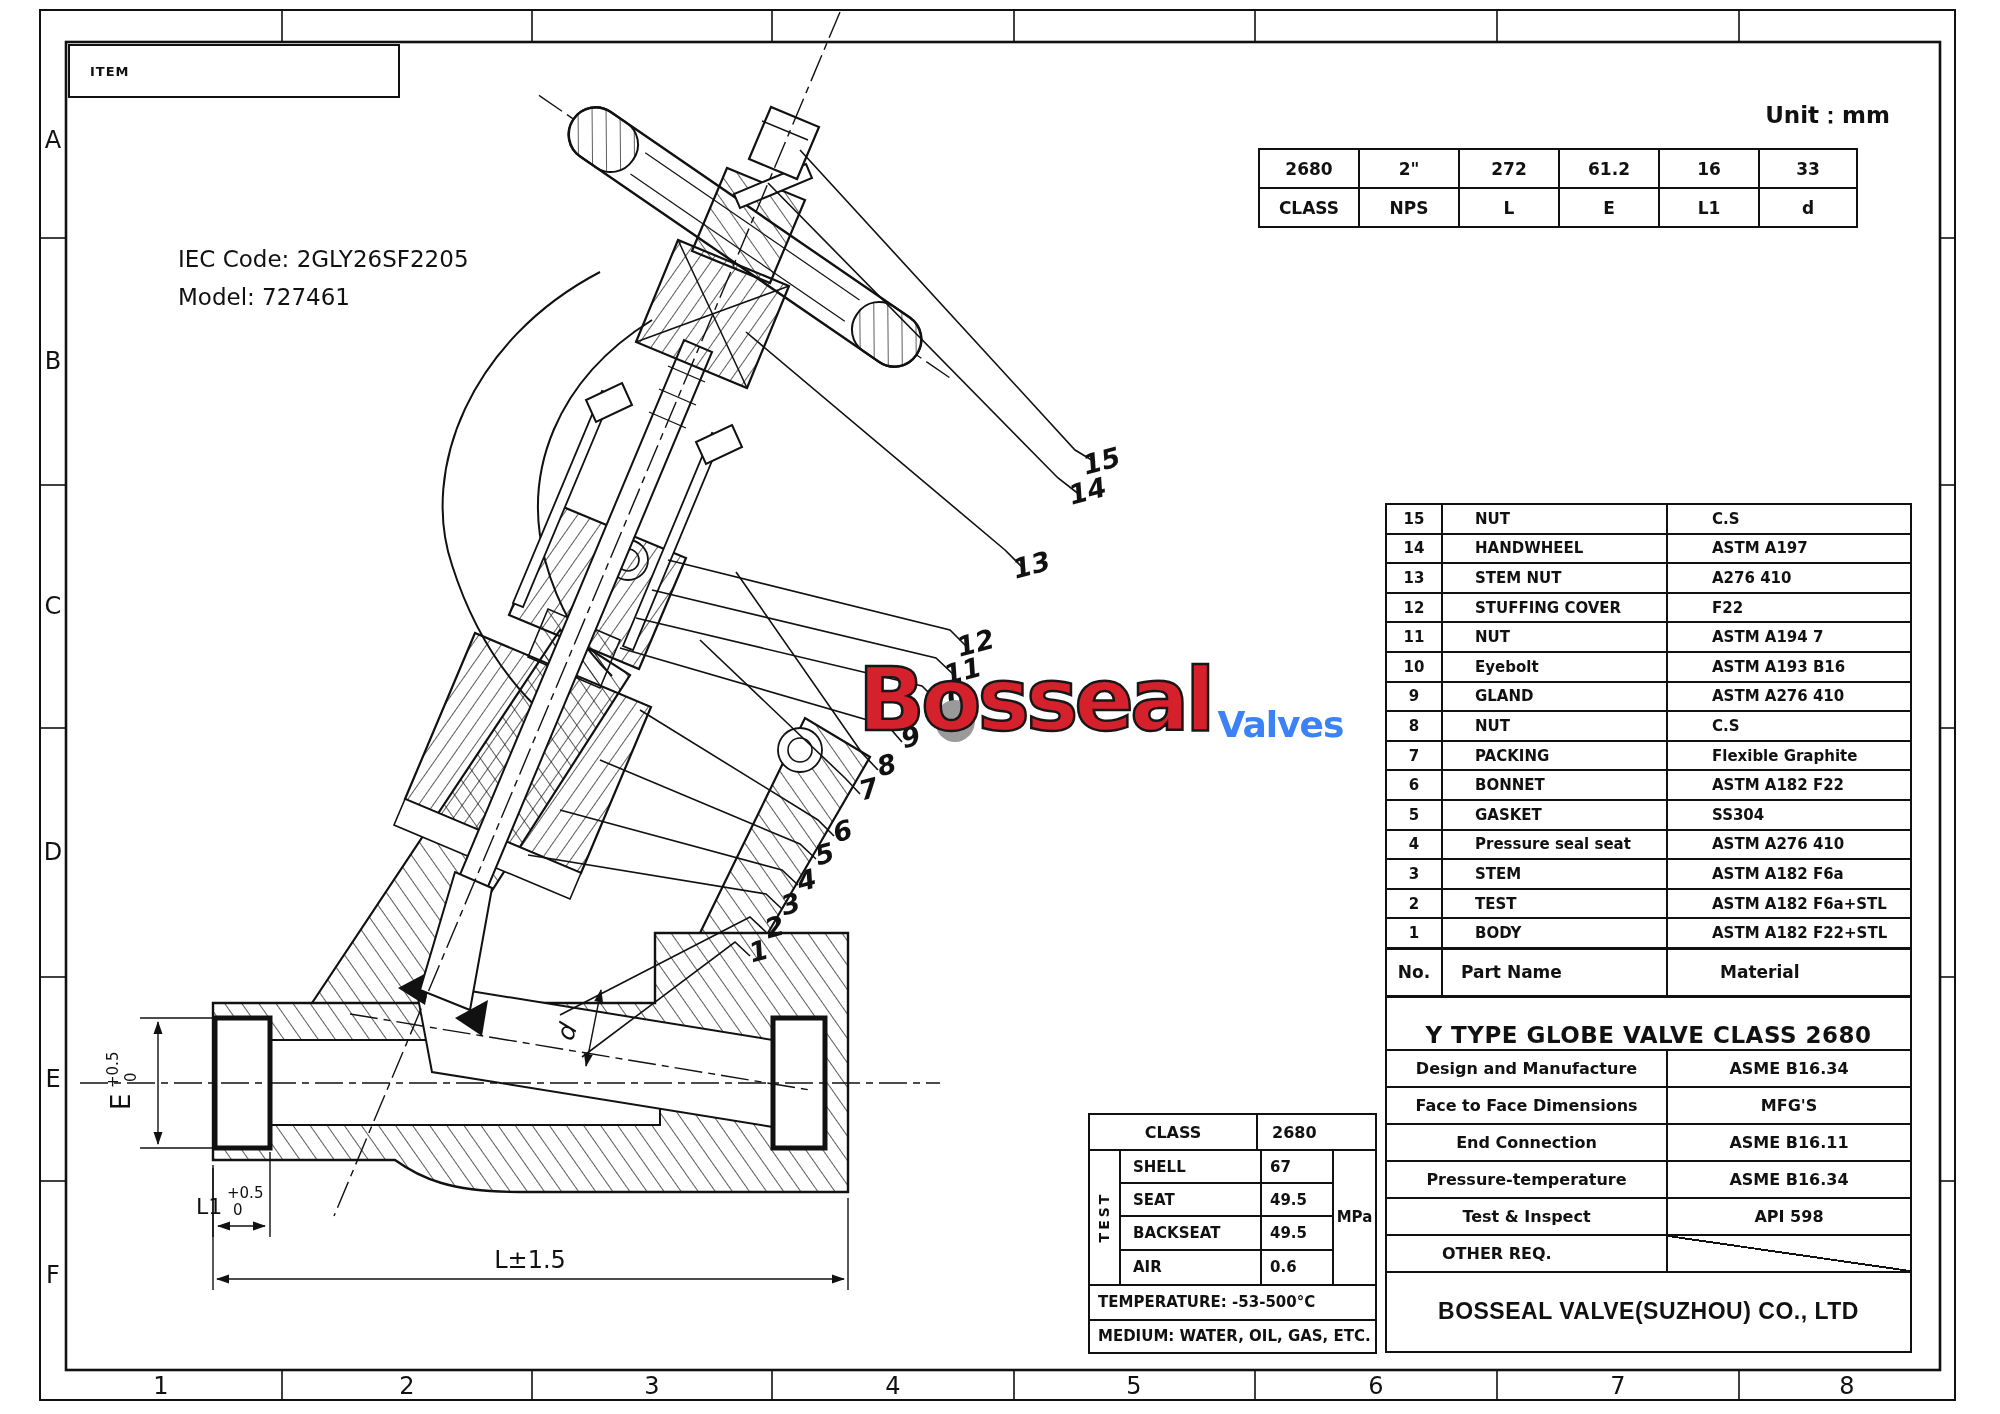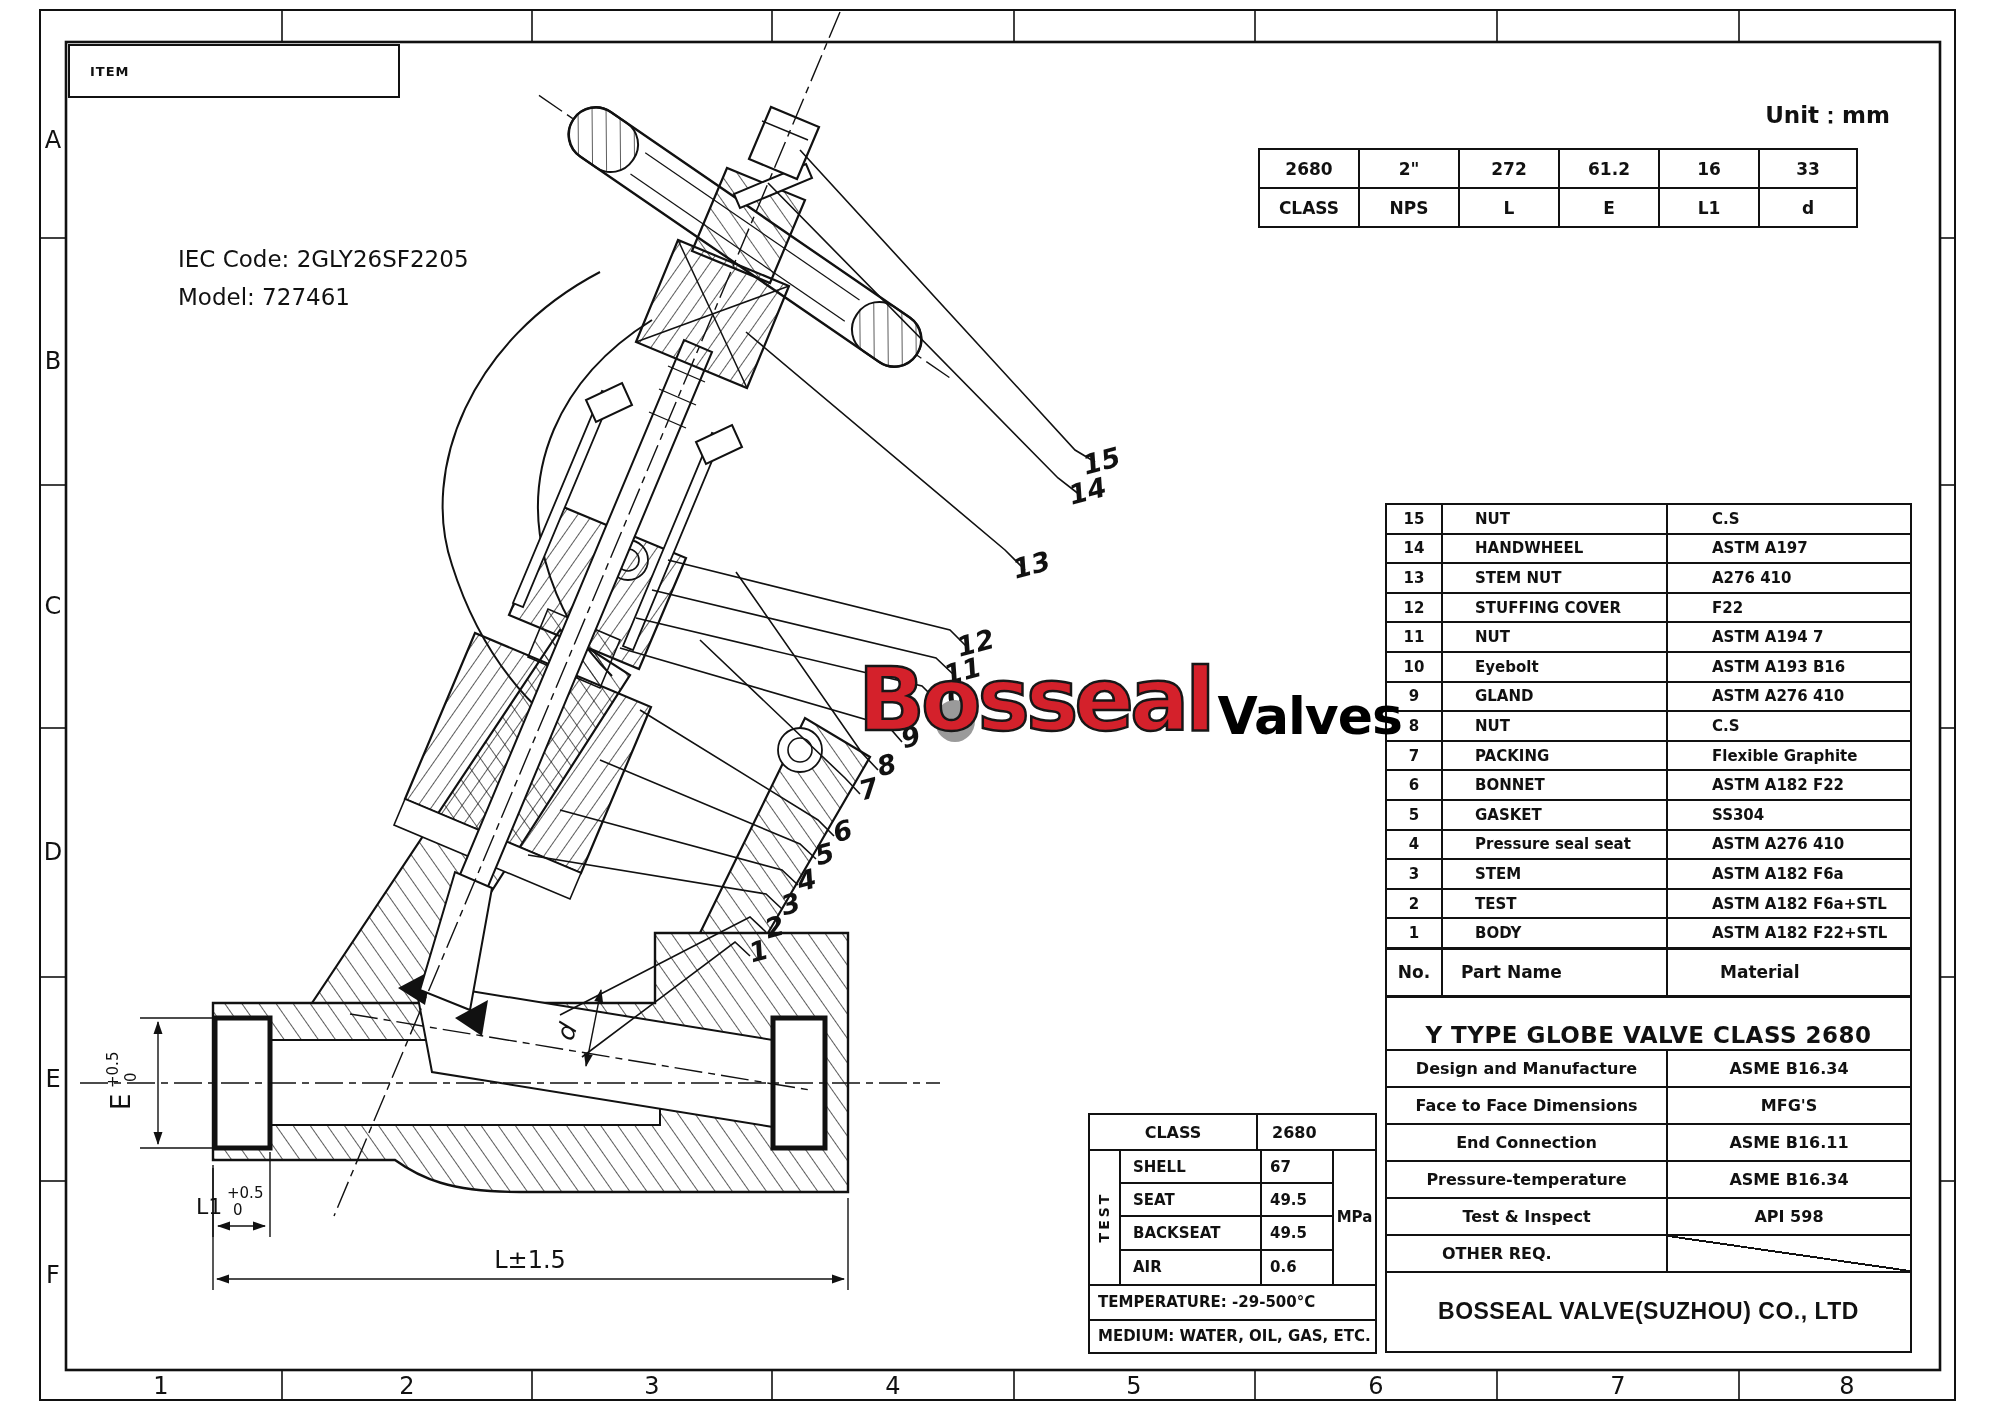--- a/index.html
+++ b/index.html
@@ -48,21 +48,21 @@
   .tt-wide{height:35px;}
   .tt-wide .cell{flex:1;font-size:15px;padding-left:8px;}
   
   .itembox{left:68px;top:44px;width:332px;height:54px;border:2.5px solid #111;z-index:3;display:flex;align-items:center;padding-left:20px;}
   .itembox span{font-weight:bold;font-size:13px;letter-spacing:1px;}
   .codeline{left:178px;font-size:23px;z-index:3;white-space:nowrap;}
   .unitlab{left:1700px;top:100px;width:190px;text-align:right;font-size:23px;z-index:3;font-weight:bold;}
   
   .logo{left:858px;top:656px;z-index:4;display:flex;align-items:flex-end;white-space:nowrap;}
   .logo-main{font-size:88px;font-weight:bold;line-height:1;letter-spacing:-4px;color:#d4212b;-webkit-text-stroke:2.5px #171717;position:relative;z-index:2;}
-  .logo-sub{font-size:52px;font-weight:bold;line-height:1.05;color:#000000;margin-left:6px;position:relative;z-index:2;letter-spacing:-1px;}
+  .logo-sub{font-size:36px;font-weight:bold;line-height:1.05;color:#3b82f6;margin-left:6px;position:relative;z-index:2;letter-spacing:-1px;}
   .logo-dot{position:absolute;left:935px;top:700px;width:40px;height:42px;background:#9a9a9a;border-radius:50%;z-index:1;}
 </style>
 </head>
 <body>
 
 <svg width="2000" height="1414" viewBox="0 0 2000 1414">
   <defs>
     <pattern id="h1" width="14" height="14" patternUnits="userSpaceOnUse" patternTransform="rotate(-35)">
       <line x1="0" y1="0" x2="0" y2="14" stroke="#151515" stroke-width="1.4"></line>
     </pattern>
@@ -437,18 +437,18 @@
           <div class="cell tt-val">49.5</div>
         </div>
       <div class="tt-mrow">
           <div class="cell tt-lab">AIR</div>
           <div class="cell tt-val">0.6</div>
         </div>
     </div>
     <div class="cell ctr tt-mpa">MPa</div>
   </div>
   <div class="trow tt-wide">
-    <div class="cell">TEMPERATURE: -29-500°C</div>
+    <div class="cell">TEMPERATURE: -53-500°C</div>
   </div>
   <div class="trow tt-wide" style="height:31px">
     <div class="cell">MEDIUM: WATER, OIL, GAS, ETC.</div>
   </div>
 </div>
 
 </body></html>

